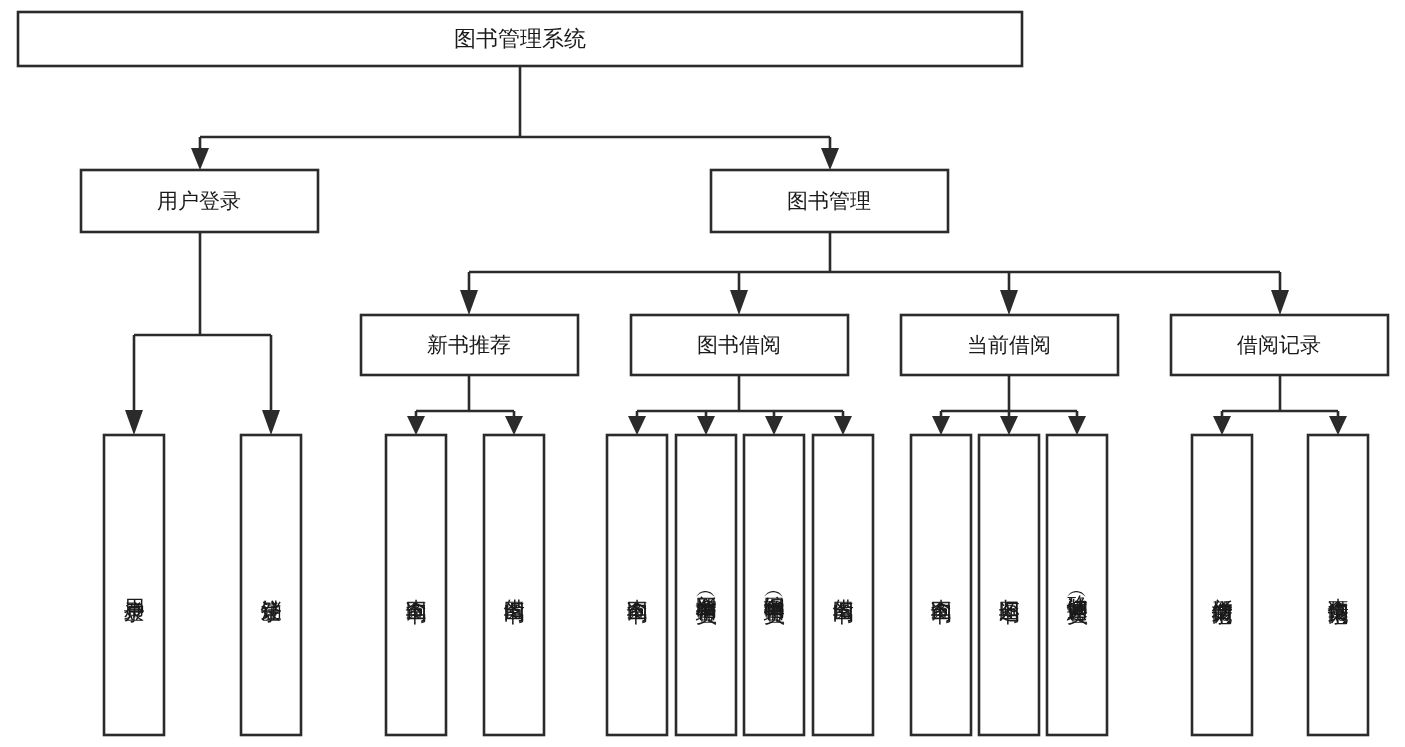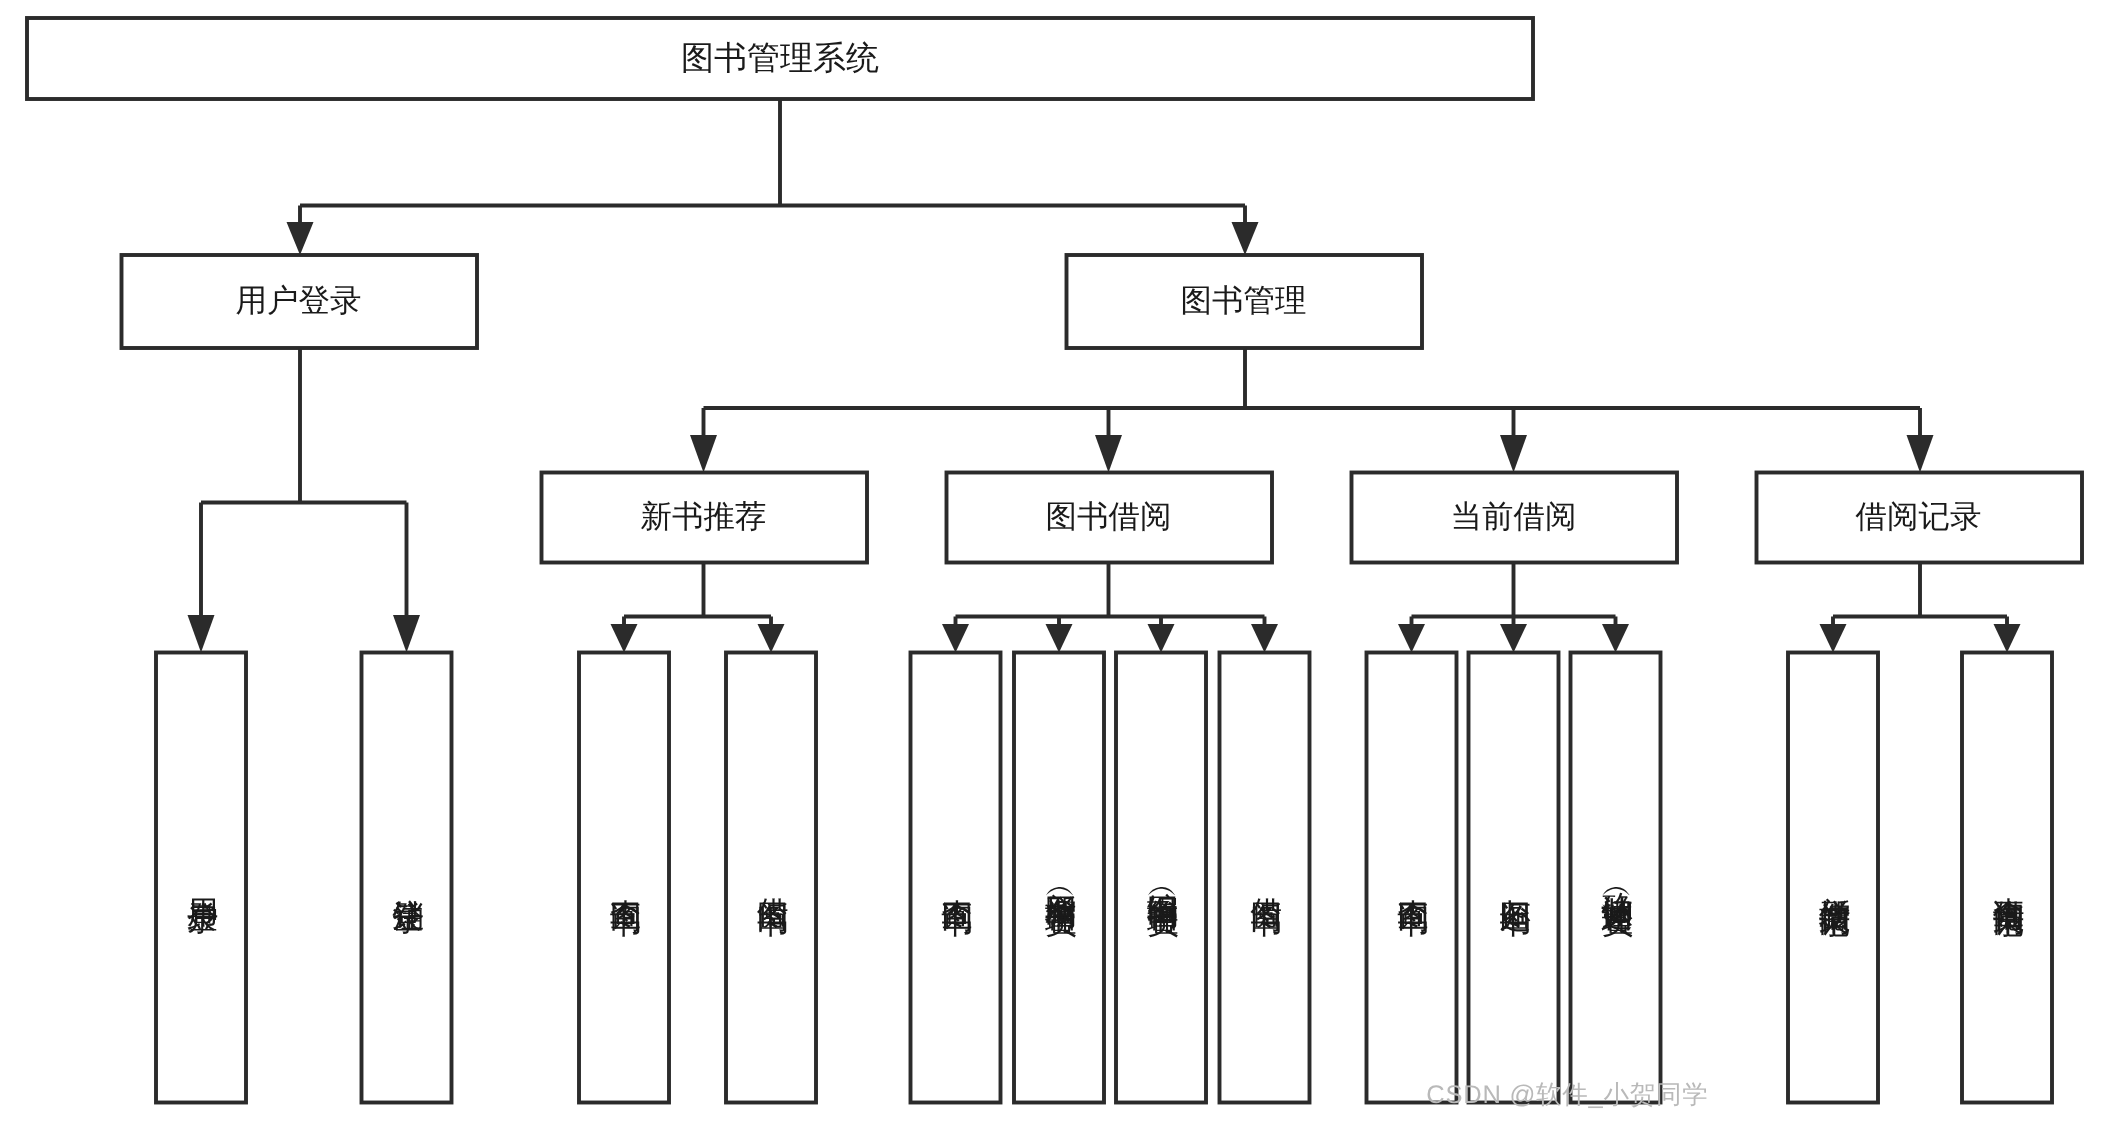--- a/index.html
+++ b/index.html
@@ -11,21 +11,20 @@
     width: 1405px;
     height: 747px;
     font-family: "Liberation Sans", "DejaVu Sans", sans-serif;
     overflow: hidden;
     position: relative;
   }
   #diagram-root {
     position: relative;
     width: 1119px;
     height: 747px;
-    padding-left: 32px;
   }
   svg#flow {
     position: absolute;
     left: 0;
     top: 0;
     width: 1405px;
     height: 747px;
     display: block;
   }
   .node-box {
@@ -223,14 +222,13 @@
   <div class="leaf-label" style="left:744px; top:435px; width:60px; height:300px;">编辑图书（管理员）</div>
   <div class="leaf-label" style="left:813px; top:435px; width:60px; height:300px;">借阅图书</div>
 
   <div class="leaf-label" style="left:911px; top:435px; width:60px; height:300px;">查询图书</div>
   <div class="leaf-label" style="left:979px; top:435px; width:60px; height:300px;">归还图书</div>
   <div class="leaf-label" style="left:1047px; top:435px; width:60px; height:300px;">确认归还（管理员）</div>
 
   <div class="leaf-label" style="left:1192px; top:435px; width:60px; height:300px;">新增借阅记录</div>
   <div class="leaf-label" style="left:1308px; top:435px; width:60px; height:300px;">查询借阅记录</div>
 
-  <div class="watermark">CSDN @软件_小贺同学</div>
 </div>
 
 </body></html>

